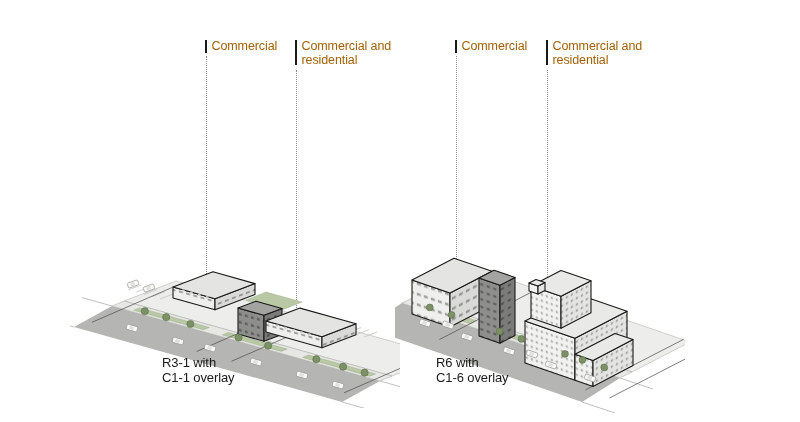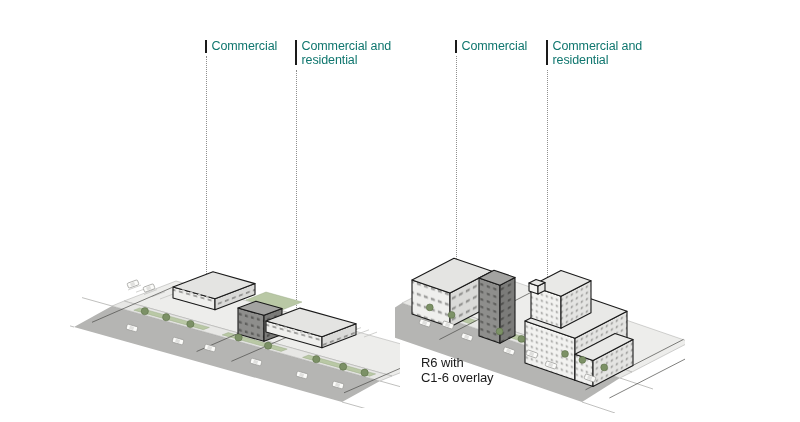--- a/index.html
+++ b/index.html
@@ -1,19 +1,19 @@
 <!DOCTYPE html>
 <html><head>
 <meta charset="utf-8">
 <style>
   html,body{margin:0;padding:0;background:#ffffff;}
   #stage{position:relative;width:800px;height:422px;background:#ffffff;overflow:hidden;
          font-family:"Liberation Sans",sans-serif;color:#1a1a1a;}
   .callout{position:absolute;display:flex;align-items:flex-start;font-size:12.5px;
-           line-height:14px;letter-spacing:-0.1px;color:#0f766e;}
+           line-height:14px;letter-spacing:-0.1px;color:#a16207;}
   .callout .tick{width:1.5px;background:#1a1a1a;margin-right:5px;flex:0 0 auto;}
   .tick.h1{height:13px;margin-top:1px;}
   .tick.h2{height:25px;margin-top:1px;}
   .leader{position:absolute;width:0;border-left:1px dotted #8f8f8f;}
   .dot{position:absolute;width:4px;height:4px;background:#141414;border-radius:50%;}
   .caption{position:absolute;font-size:13px;line-height:15px;letter-spacing:-0.1px;color:#1a1a1a;}
   svg.scene{position:absolute;display:block;}
   .oln{stroke:#1a1a1a;stroke-width:1.1;stroke-linejoin:round;}
   .thinol{stroke:#a6a6a4;stroke-width:0.5;}
   .lotline{stroke:#4a4a48;stroke-width:0.7;}
@@ -293,18 +293,22 @@
       <use href="#carR" transform="translate(30,95) rotate(19)"></use>
       <use href="#carR" transform="translate(53,97) rotate(19)"></use>
       <use href="#carR" transform="translate(72,109) rotate(19)"></use>
       <use href="#carR" transform="translate(114,123) rotate(19)"></use>
       <use href="#carR" transform="translate(137,126) rotate(19)"></use>
       <use href="#carR" transform="translate(156,137) rotate(19)"></use>
       <use href="#carR" transform="translate(195,150) rotate(19)"></use>
     </g>
   </svg>
 
-  <div class="caption" style="left:421px;top:355px;">
+  <div class="caption" style="left:162px;top:355px;">
+    <div>R3-1 with</div>
+    <div>C1-1 overlay</div>
+  </div>
+  <div class="caption" style="left:436px;top:355px;">
     <div>R6 with</div>
     <div>C1-6 overlay</div>
   </div>
 
 </div>
 
 </body></html>

